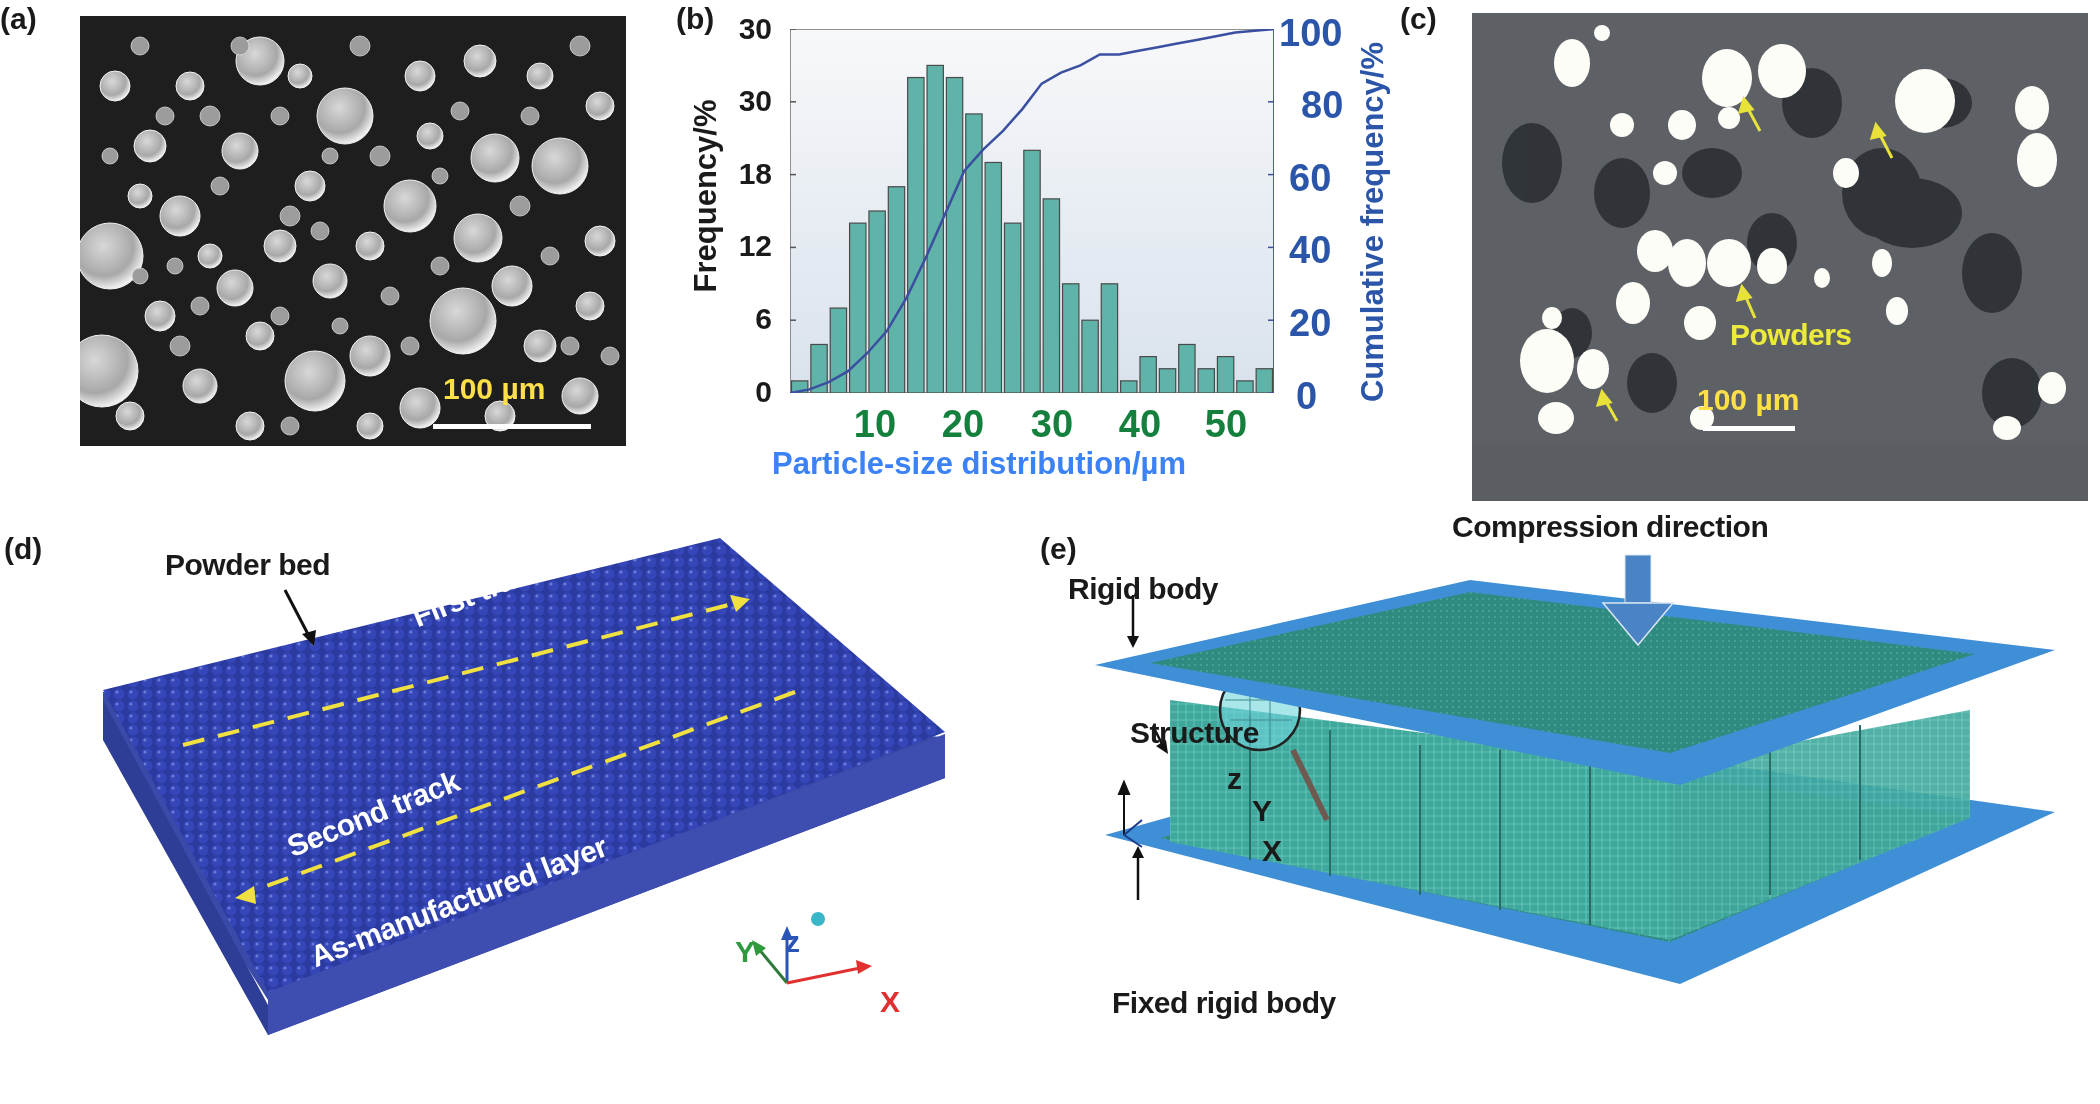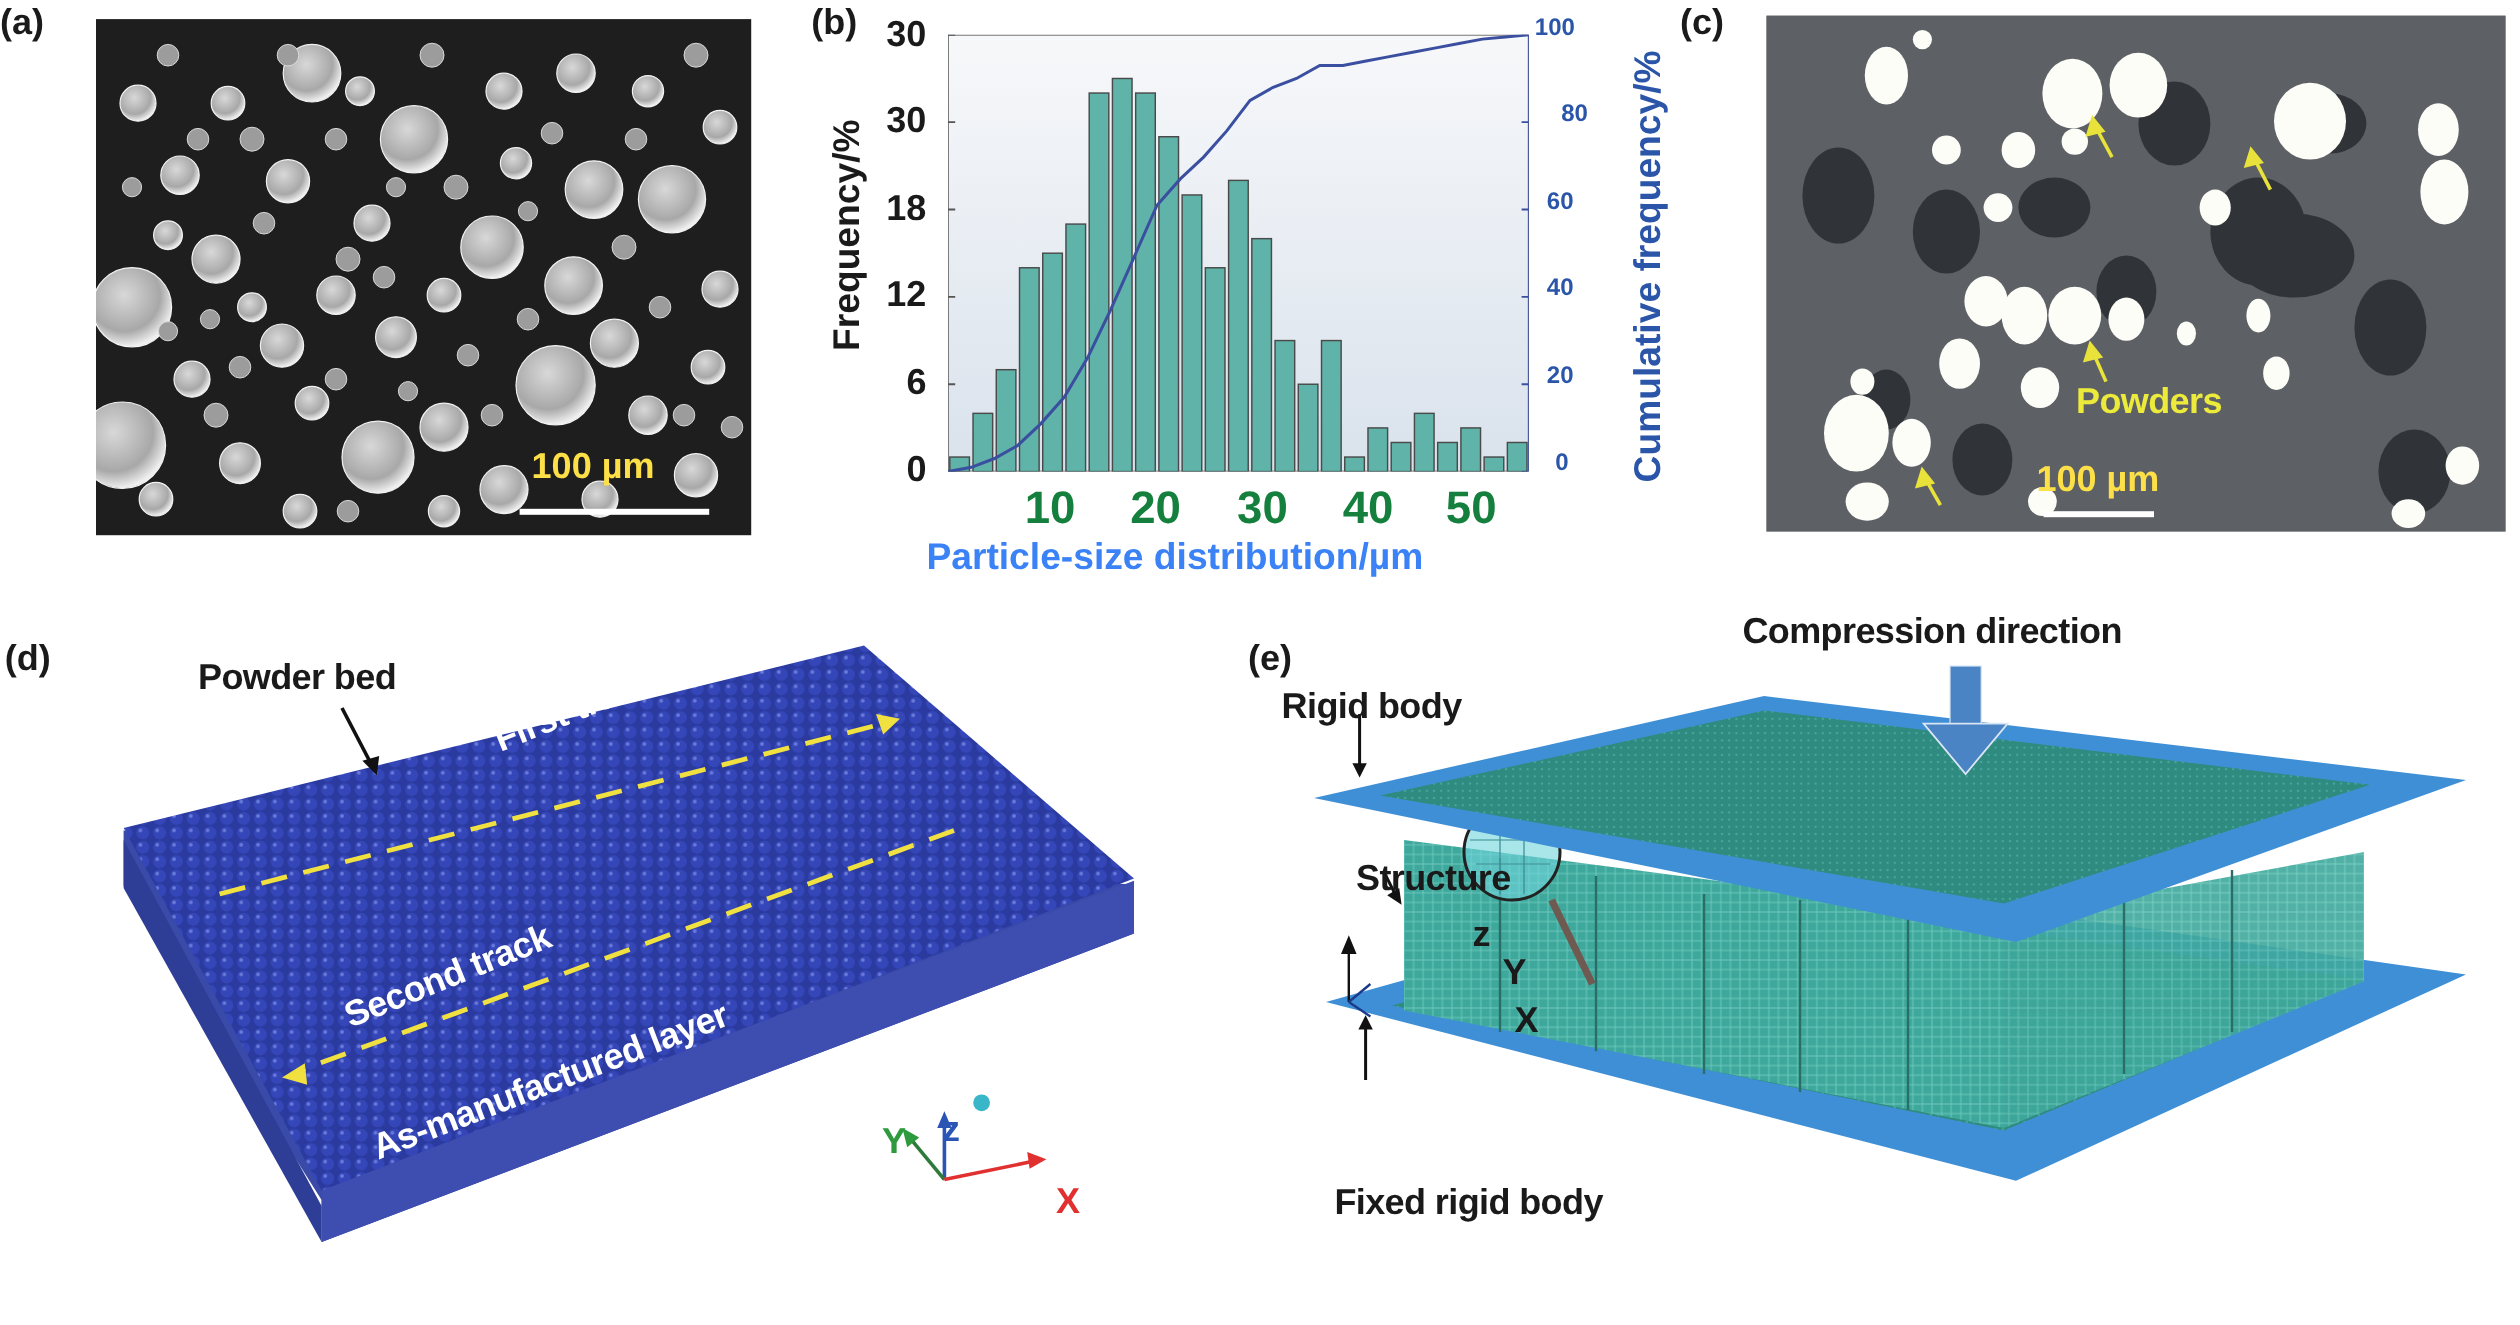--- a/index.html
+++ b/index.html
@@ -8,21 +8,21 @@
   .abs { position:absolute; }
   .panel-label { position:absolute; font-weight:bold; font-size:30px; color:#1a1a1a;
                  font-family:"Liberation Sans", sans-serif; }
   .annot { position:absolute; font-weight:bold; color:#1a1a1a; font-size:30px; white-space:nowrap;
            font-family:"Liberation Sans", sans-serif; letter-spacing:-0.5px; }
   .photo { position:absolute; overflow:hidden; }
   .scale-text { position:absolute; font-weight:bold; color:#fde047; font-size:30px; white-space:nowrap; }
   .scale-bar { position:absolute; height:5px; background:#ffffff; }
   
   .tick-l { position:absolute; font-weight:bold; font-size:30px; color:#1a1a1a; text-align:right; width:60px; }
-  .tick-r { position:absolute; font-weight:bold; font-size:20px; color:#2a55a8; text-align:left; width:80px; }
+  .tick-r { position:absolute; font-weight:bold; font-size:38px; color:#2a55a8; text-align:left; width:80px; }
   .tick-x { position:absolute; font-weight:bold; font-size:38px; color:#15803d; text-align:center; width:60px; }
   .axis-title { position:absolute; font-weight:bold; font-size:31px; white-space:nowrap; }
 </style>
 </head>
 <body>
 
 <div class="panel-label" style="left:0px; top:2px;">(a)</div>
 <div class="photo" style="left:80px; top:16px; width:546px; height:430px; background:#1c1c1c;">
   <svg width="546" height="430">
     <defs>
@@ -186,21 +186,21 @@
   <div class="tick-x" style="left:1022px; top:403px;">30</div>
   <div class="tick-x" style="left:1110px; top:403px;">40</div>
   <div class="tick-x" style="left:1196px; top:403px;">50</div>
 
   <div class="axis-title" style="left:772px; top:446px; color:#3b82f6;">Particle-size distribution/µm</div>
   <div class="axis-title" style="left:706px; top:196px; color:#1a1a1a; transform:translate(-50%,-50%) rotate(-90deg); transform-origin:center;">Frequency/%</div>
   <div class="axis-title" style="left:1373px; top:222px; color:#2a55a8; transform:translate(-50%,-50%) rotate(-90deg); transform-origin:center;">Cumulative frequency/%</div>
 </div>
 
 <div class="panel-label" style="left:1400px; top:2px;">(c)</div>
-<div class="photo" style="left:1472px; top:13px; width:616px; height:430px; background:#5a5e63;">
+<div class="photo" style="left:1472px; top:13px; width:616px; height:488px; background:#5a5e63;">
   <svg width="616" height="430">
     <rect width="616" height="430" fill="#5d6166"></rect>
     <g fill="#262a2e" opacity="0.8">
       <ellipse cx="60" cy="150" rx="30" ry="40"></ellipse>
         <ellipse cx="150" cy="180" rx="28" ry="35"></ellipse>
       <ellipse cx="340" cy="90" rx="30" ry="35"></ellipse>
         <ellipse cx="410" cy="180" rx="40" ry="45"></ellipse>
       <ellipse cx="440" cy="200" rx="50" ry="35"></ellipse>
         <ellipse cx="520" cy="260" rx="30" ry="40"></ellipse>
       <ellipse cx="300" cy="230" rx="25" ry="30"></ellipse>

